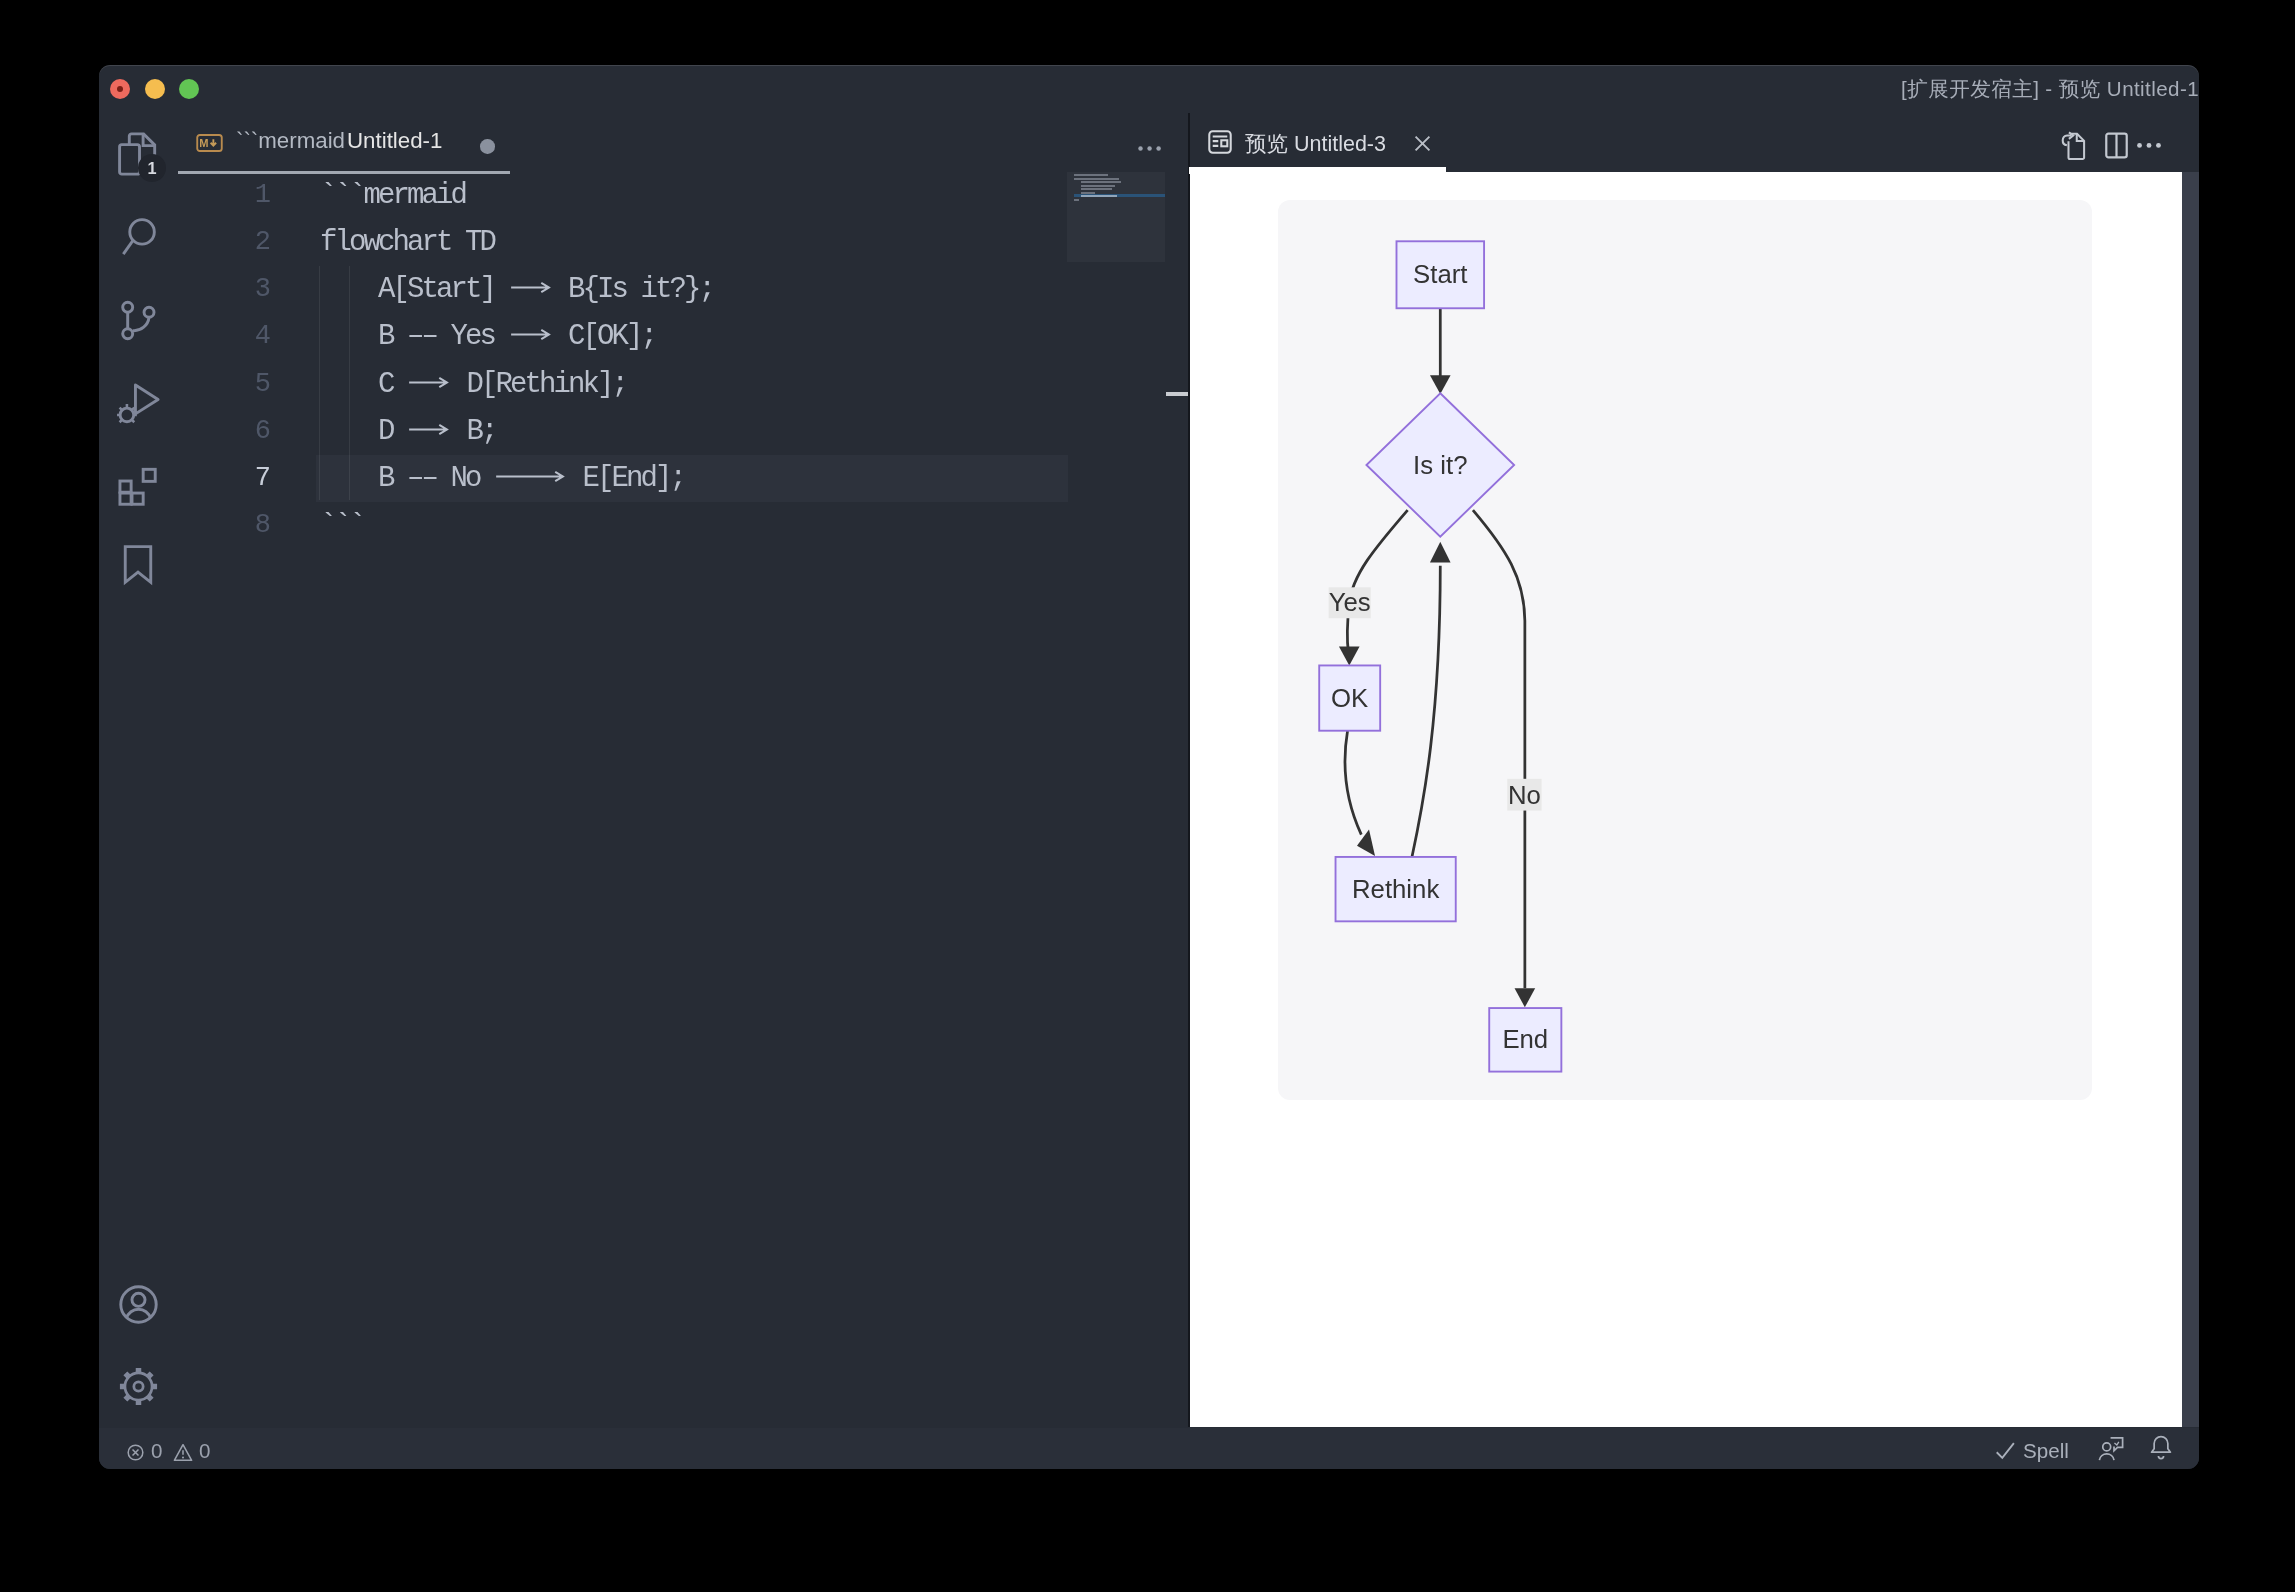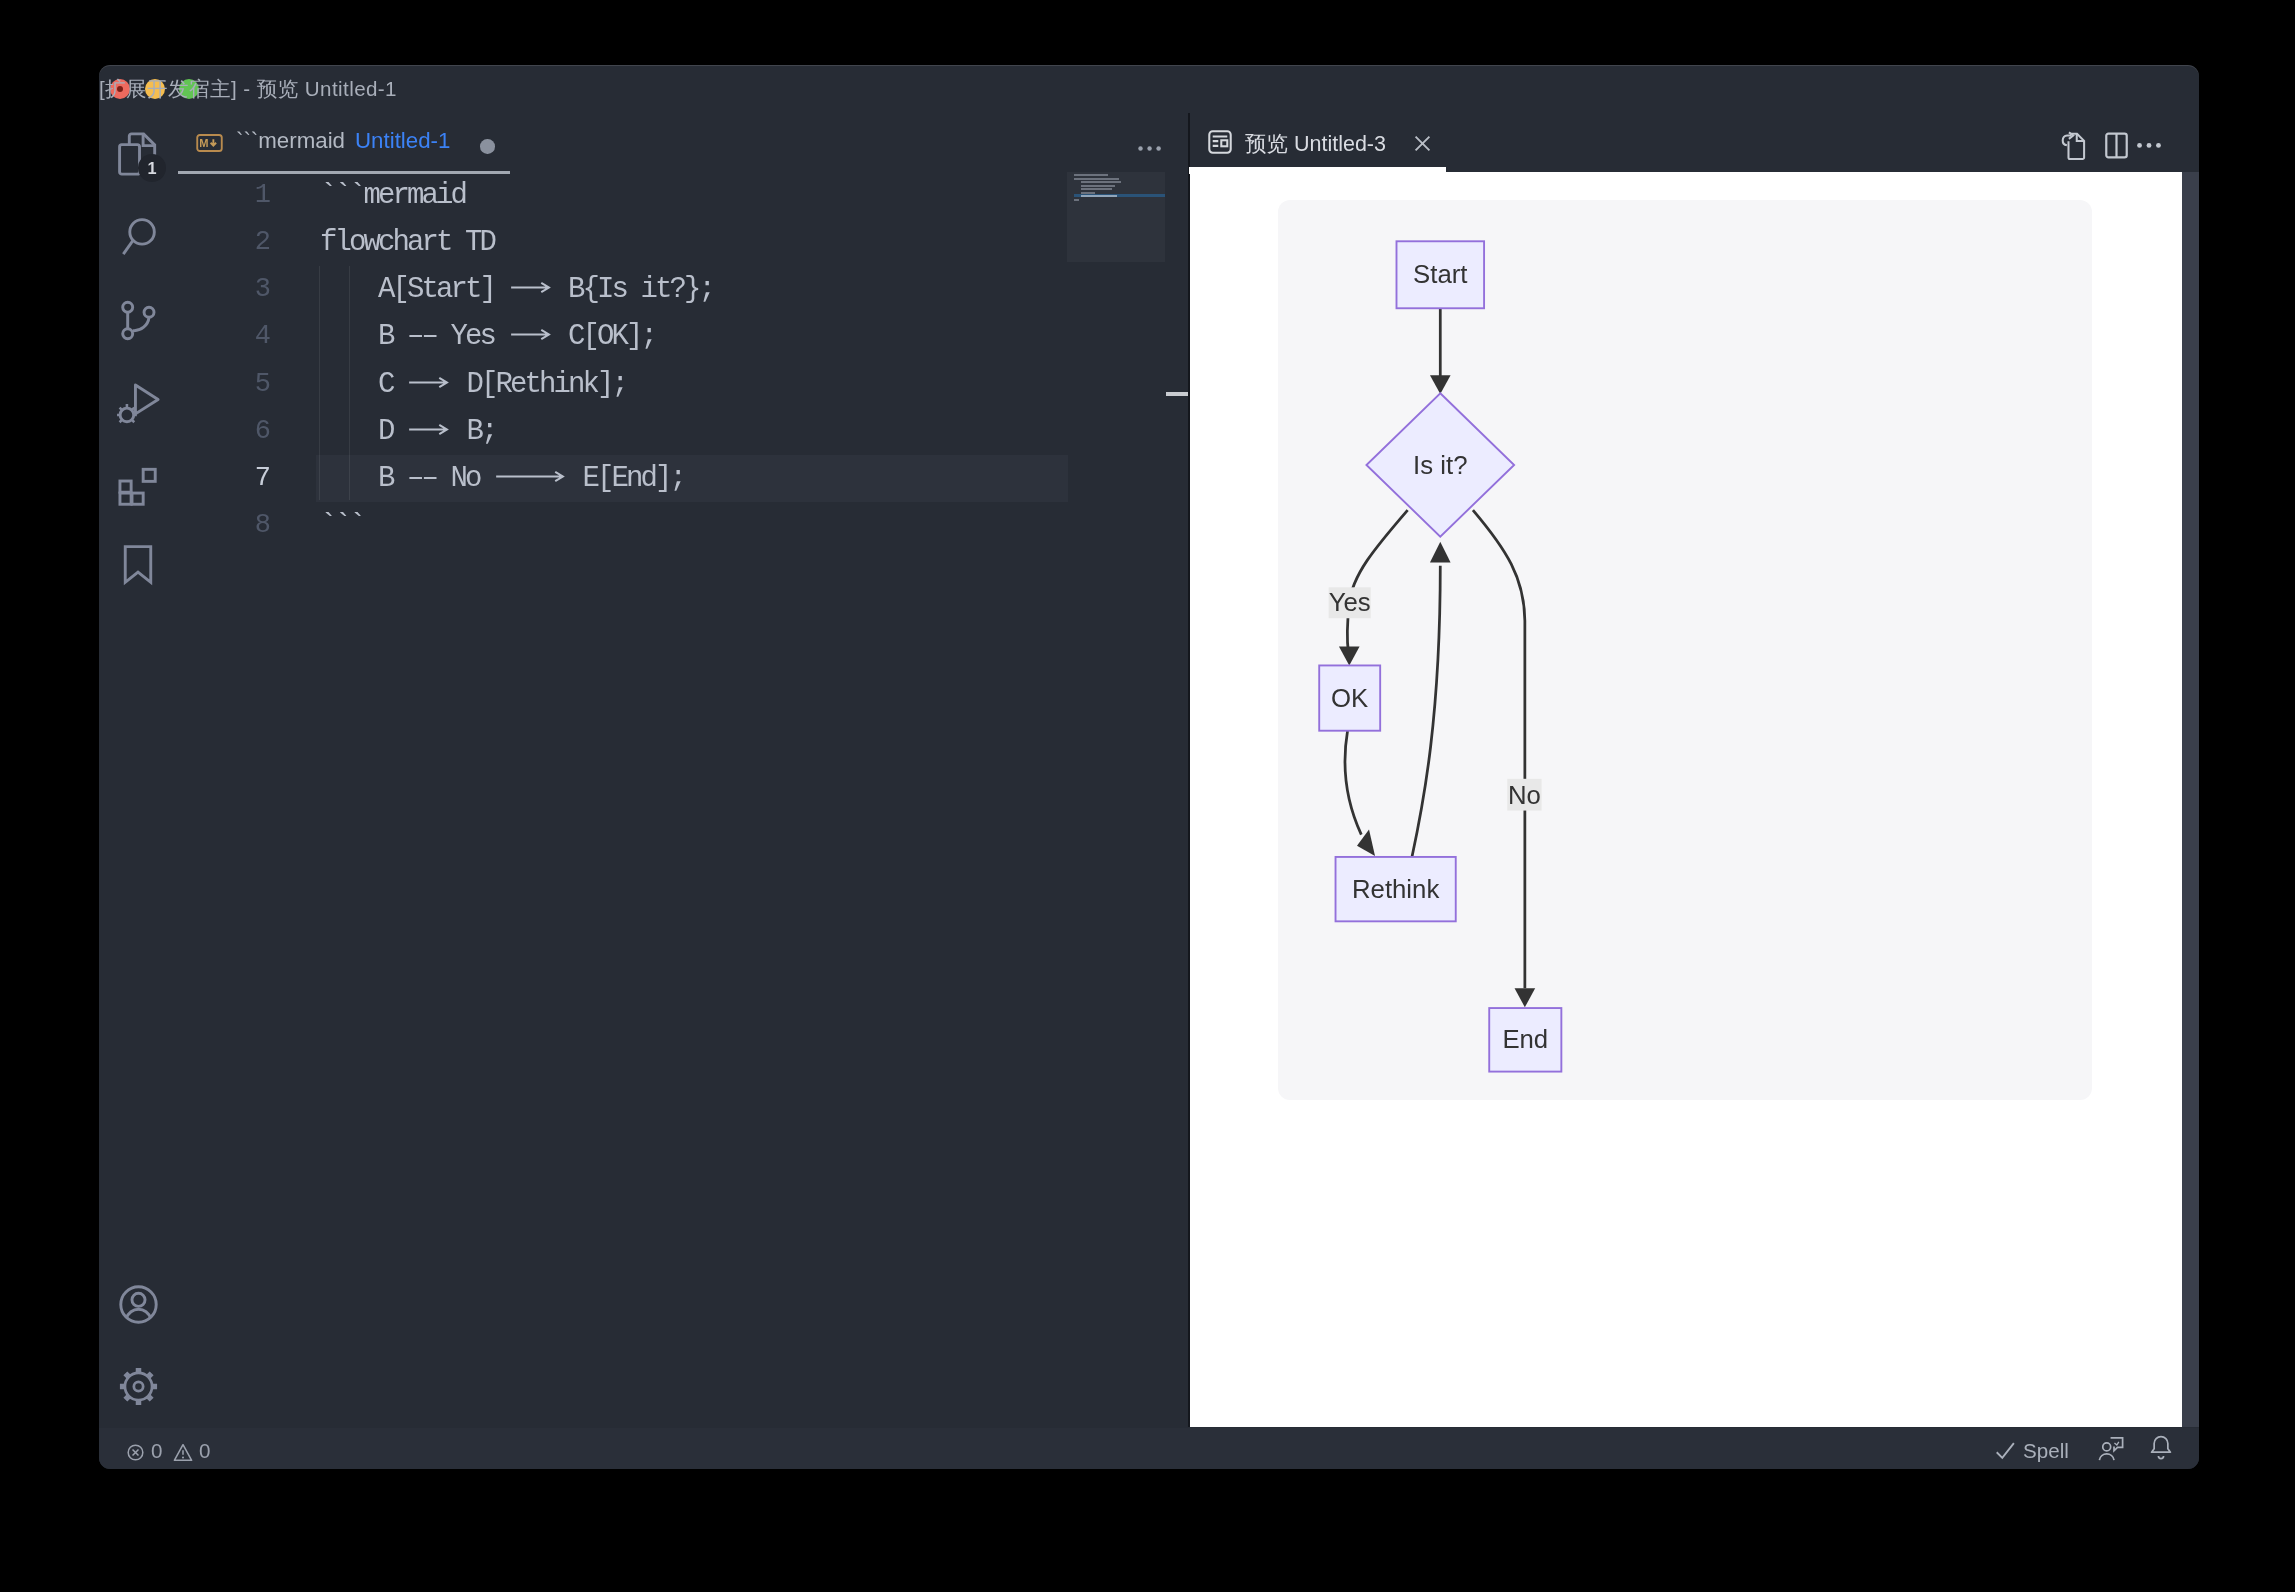--- a/index.html
+++ b/index.html
@@ -1,20 +1,20 @@
 <!DOCTYPE html>
 <html style="font-size:13.7px"><head>
 <meta charset="utf-8">
 <style>
   html,body{margin:0;padding:0;}
   body{width:2295px;height:1593px;background:#000;font-family:"Liberation Sans",sans-serif;position:relative;overflow:hidden;}
   .a{position:absolute;}
   .win{position:absolute;left:99px;top:65px;width:2100px;height:1404px;background:#272c35;border-radius:11.2px;overflow:hidden;box-shadow:inset 0 0.9px 0 rgba(255,255,255,0.12);}
   .tl{border-radius:50%;width:20px;height:20px;top:14px;}
-  .title{width:100%;top:10.3px;text-align:left;font-size:20.6px;color:#a8aeb9;letter-spacing:0.4px;}
+  .title{width:100%;top:10.3px;text-align:right;font-size:20.6px;color:#a8aeb9;letter-spacing:0.4px;}
   .mono{font-family:"Liberation Mono",monospace;font-size:29px;letter-spacing:-2.9px;white-space:pre;color:#b9bfcb;}
   .lnum{font-family:"Liberation Mono",monospace;font-size:27px;color:#4f5768;text-align:right;width:52px;}
   .codeline{height:47px;line-height:47px;}
   .carrow{display:inline-block;vertical-align:middle;margin-top:-3.4px;}
 </style>
 </head>
 <body>
 <div class="win">
 
   <div class="a tl" style="left:11.2px;background:#ee6a5e;"></div>
@@ -76,21 +76,21 @@
     </g>
   </svg>
 
   <div class="a" style="left:79px;top:48px;width:332px;height:61px;">
     <div class="a" style="left:0;bottom:0;width:332px;height:2.6px;background:#a2a8b2;"></div>
     <svg class="a" style="left:18px;top:20.6px;" width="27" height="18" viewBox="0 0 31 21">
       <rect x="1.2" y="1.2" width="28.6" height="18.6" rx="3" fill="none" stroke="#b98b4e" stroke-width="2.2"></rect>
       <text x="9" y="15.5" font-size="13" font-weight="bold" fill="#c49a58" text-anchor="middle" font-family="Liberation Sans">M</text>
       <path d="M20 6 L20 13 M16.8 10.2 L20 13.6 L23.2 10.2" stroke="#c49a58" stroke-width="2.2" fill="none"></path>
     </svg>
-    <div class="a" style="left:58px;top:14.6px;font-size:22.3px;color:#b3b9c3;">```mermaid<span style="color:#3b82f6;margin-left:10px;">Untitled-1</span></div>
+    <div class="a" style="left:58px;top:14.6px;font-size:22.3px;color:#b3b9c3;">```mermaid<span style="color:#e5e5e5;margin-left:2px;">Untitled-1</span></div>
     <div class="a" style="left:302px;top:26px;width:14.6px;height:14.6px;border-radius:50%;background:#8a919e;"></div>
   </div>
 
   <div class="a" style="left:1038px;top:75px;">
     <svg width="26" height="6.9" viewBox="0 0 30 8">
         <circle cx="4" cy="4" r="2.6" fill="#9aa1ad"></circle>
         <circle cx="14.5" cy="4" r="2.6" fill="#9aa1ad"></circle>
         <circle cx="25" cy="4" r="2.6" fill="#9aa1ad"></circle>
       </svg>
   </div>

